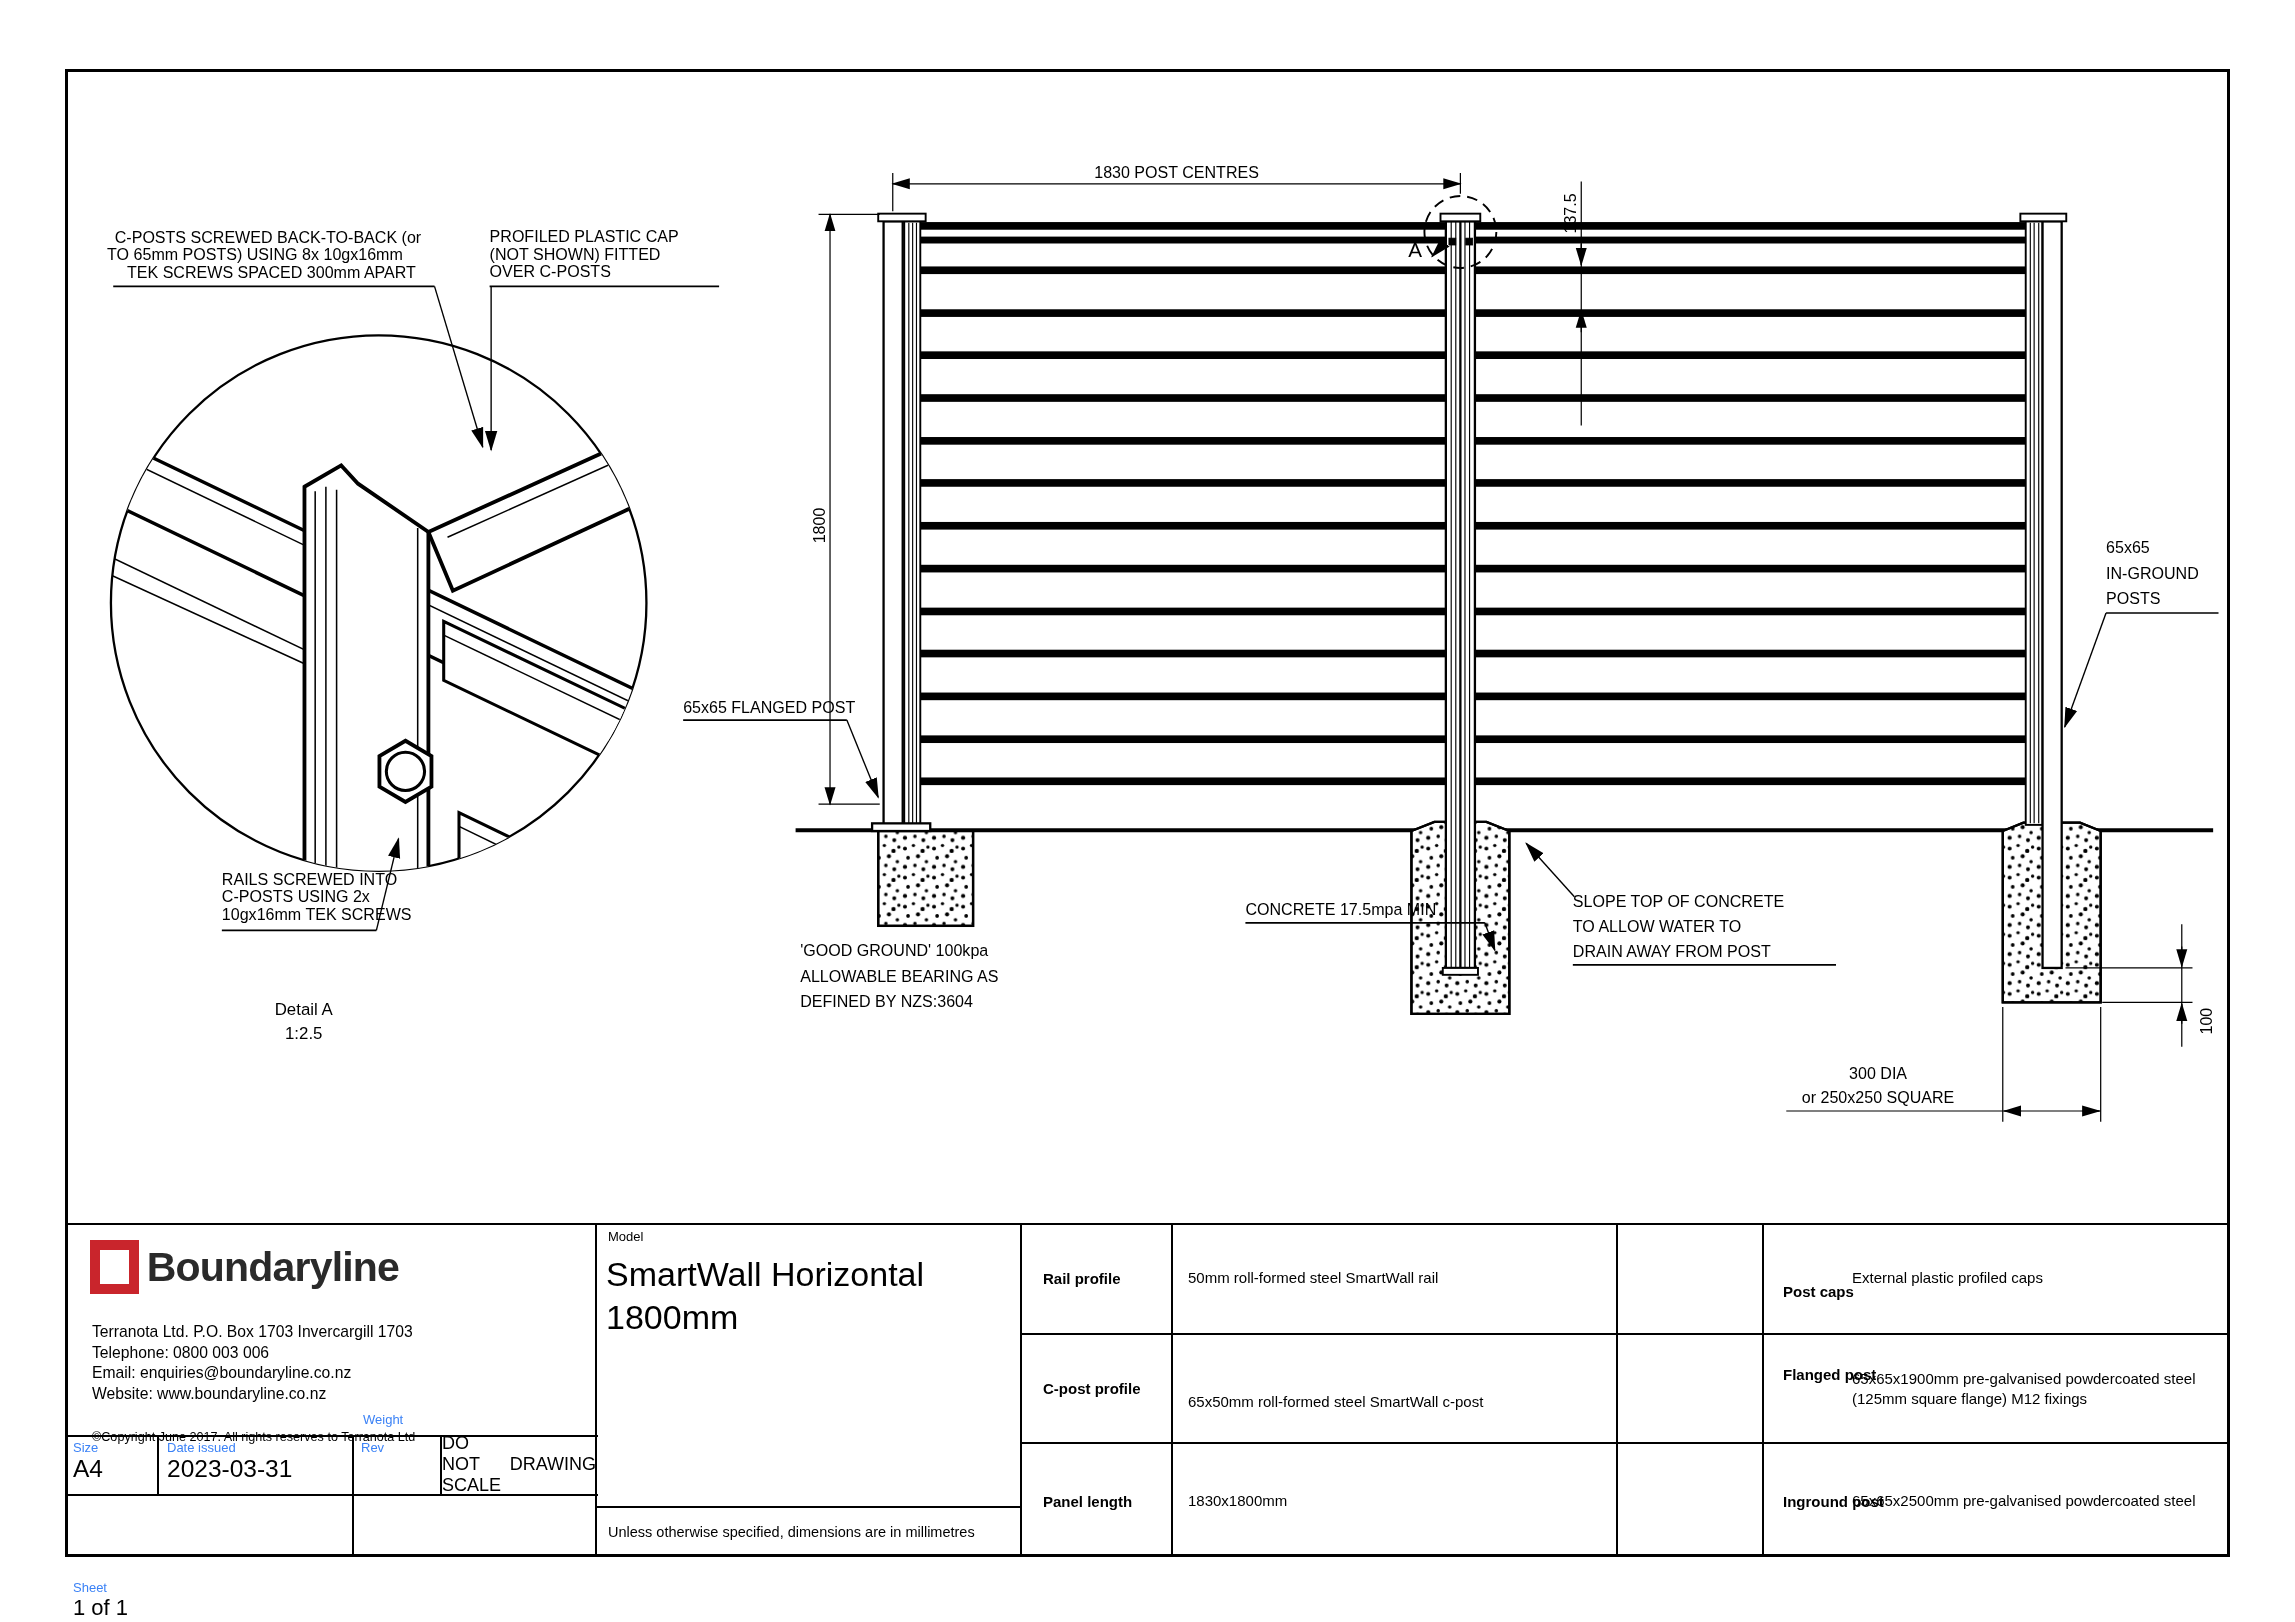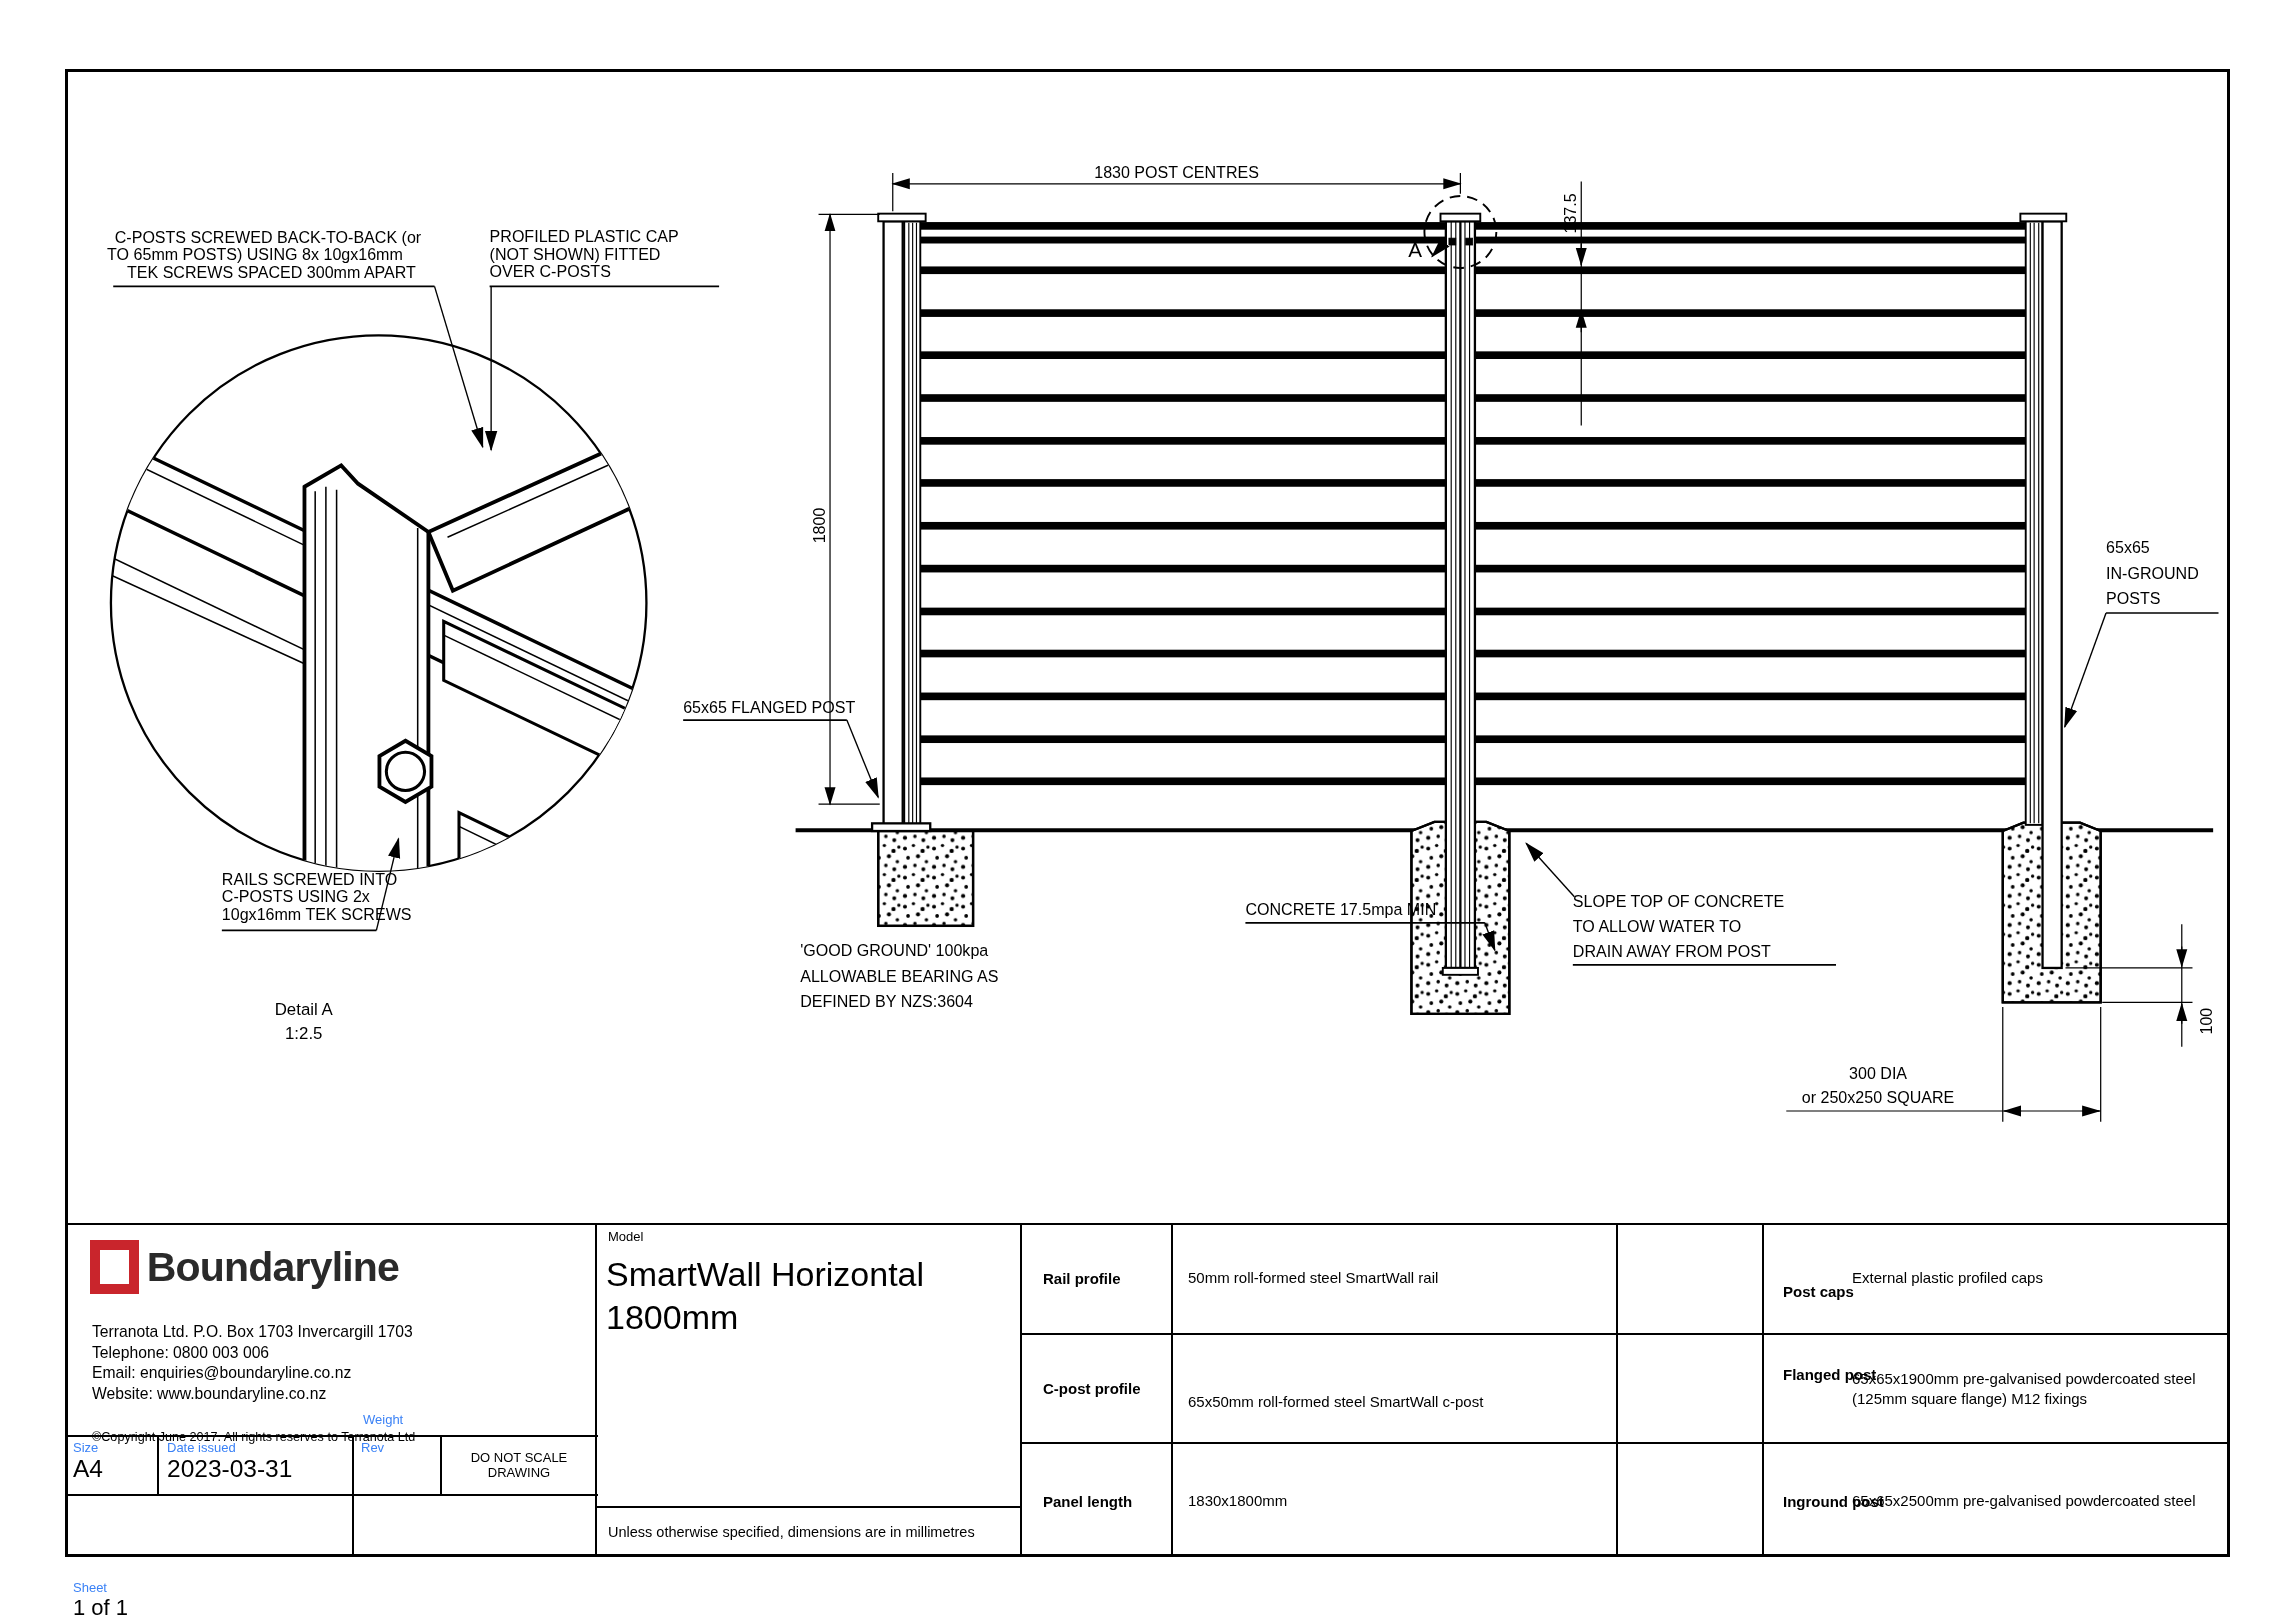--- a/index.html
+++ b/index.html
@@ -290,21 +290,21 @@
     <div class="lab">Size</div>
     <div class="val-big">A4</div>
   </div>
   <div class="cell" style="left:167px;top:1440px;width:180px;height:52px;">
     <div class="lab">Date issued</div>
     <div class="val-big">2023-03-31</div>
   </div>
   <div class="cell" style="left:361px;top:1440px;width:73px;height:52px;">
     <div class="lab">Rev</div>
   </div>
-  <div class="cell" style="left:442px;top:1435px;width:154px;height:59px;display:flex;flex-direction:column;justify-content:center;align-items:center;font-size:13px;">
+  <div class="cell" style="left:442px;top:1435px;width:154px;height:59px;display:flex;flex-direction:row;justify-content:center;align-items:center;font-size:18px;">
     <div>DO NOT SCALE</div>
     <div>DRAWING</div>
   </div>
   <div class="cell" style="left:73px;top:1580px;width:230px;height:54px;">
     <div class="lab">Sheet</div>
     <div style="font-size:22px;">1 of 1</div>
   </div>
   <div class="cell" style="left:363px;top:1412px;width:222px;height:54px;">
     <div class="lab">Weight</div>
   </div>

